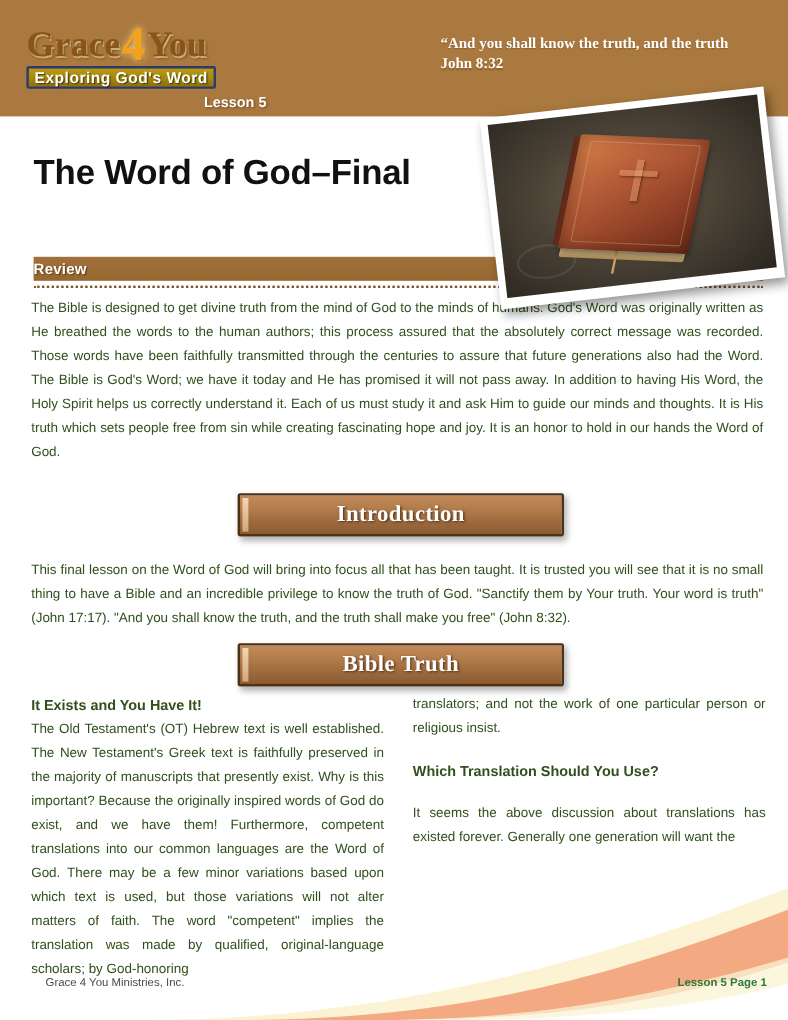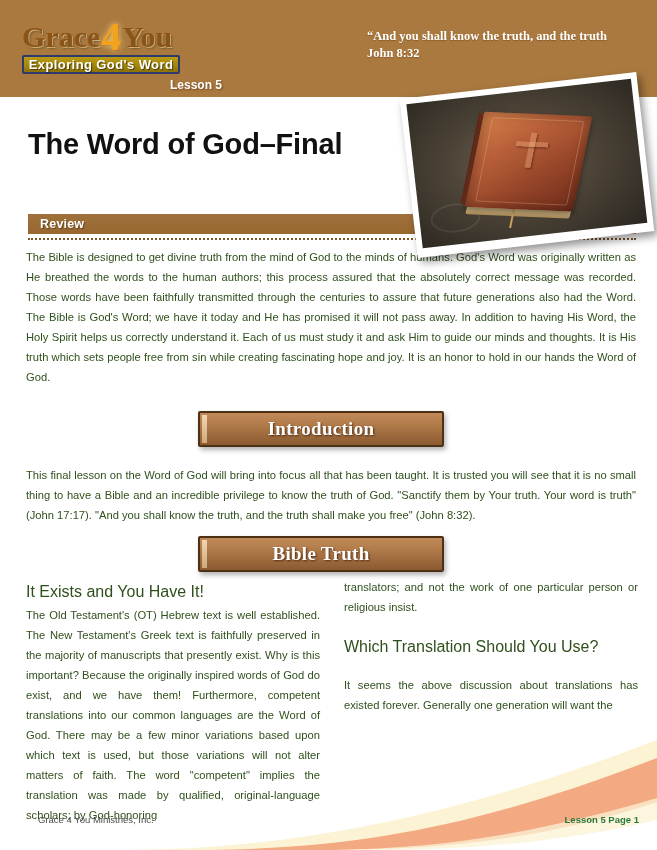--- a/index.html
+++ b/index.html
@@ -198,21 +198,20 @@
     height: 20px;
     background: linear-gradient(180deg,#a0713b 0%, #96672f 100%);
     display: flex;
     align-items: center;
     z-index: 5;
   }
   .review-bar-text {
     color: #ffffff;
     font-size: 12.5px;
     font-weight: bold;
-    padding-left: 12px;
     letter-spacing: .2px;
     text-shadow: 1px 1px 1px rgba(60,30,5,.55);
   }
   .dotted-rule {
     position: absolute;
     top: 238px;
     left: 28px;
     width: 608px;
     height: 2px;
     border-top: 2px dotted #7b5425;
@@ -232,21 +231,21 @@
     position: absolute;
     top: 248px;
     left: 26px;
     width: 610px;
   }
 
   
   .section-banner {
     position: absolute;
     left: 198px;
-    width: 246px;
+    width: 272px;
     height: 36px;
     background: linear-gradient(180deg,#c28a5a 0%, #b07a49 38%, #8a5a31 100%);
     border: 2px solid #4d3114;
     border-radius: 2px;
     display: flex;
     align-items: center;
     justify-content: center;
     box-shadow: 2px 3px 5px rgba(0,0,0,.3);
   }
   .section-banner::before {
@@ -278,23 +277,23 @@
   .columns {
     position: absolute;
     top: 578px;
     left: 26px;
     width: 612px;
     display: flex;
     gap: 24px;
   }
   .col { width: 294px; }
   .sub-head {
-    font-weight: normal;
+    font-weight: bold;
     color: #2f4f1c;
-    font-size: 16px;
+    font-size: 12px;
     line-height: 1.78;
   }
   .discussion {
     color: #e0541d;
     font-size: 11.2px;
     line-height: 1.78;
     text-align: justify;
   }
   .para-gap { height: 15px; }
 

